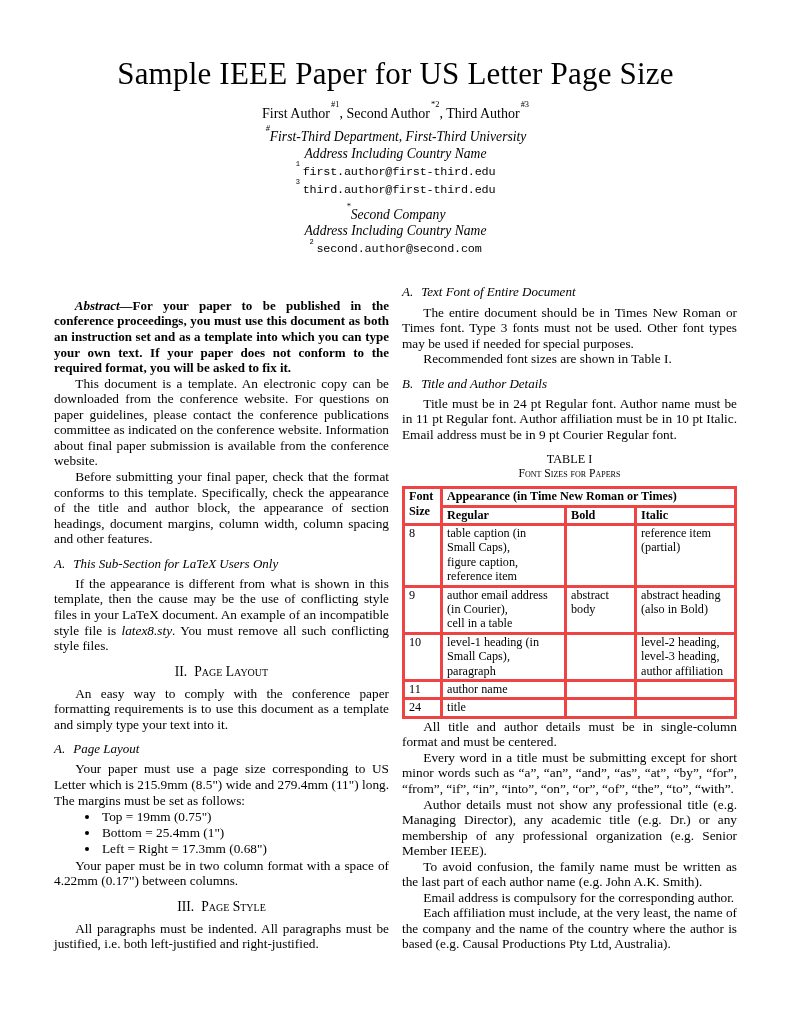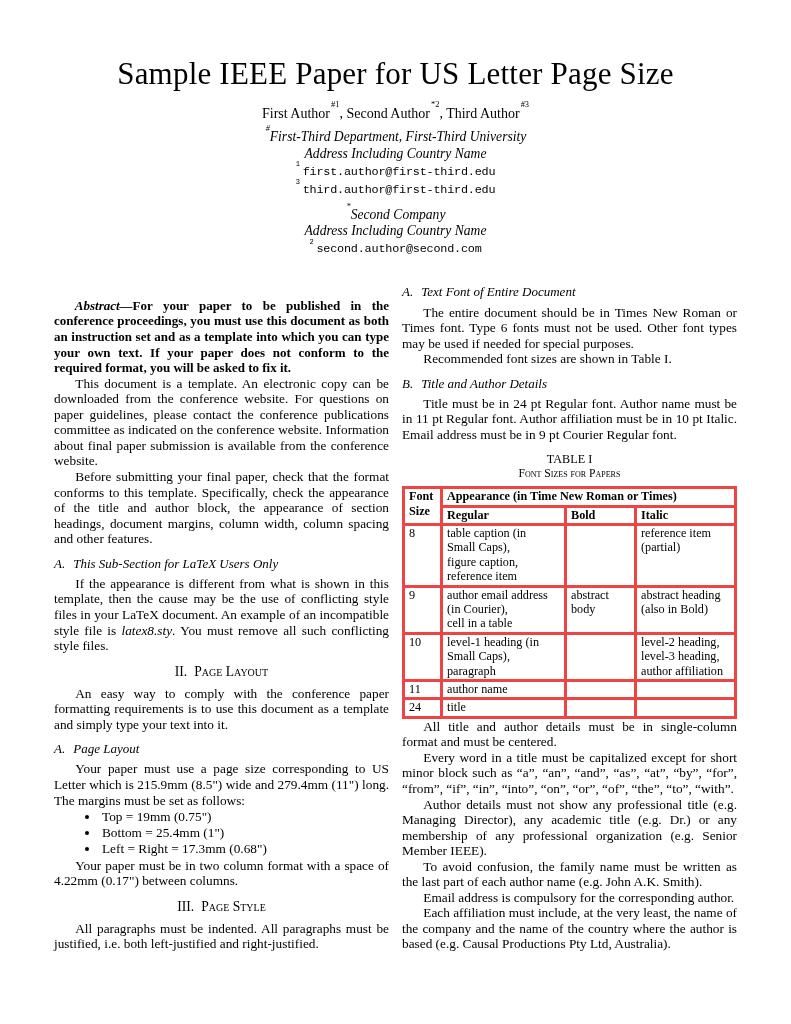--- a/index.html
+++ b/index.html
@@ -131,21 +131,21 @@
       <h2 class="sec-heading"><span class="sec-num">III.</span><span class="sec-title">Page Style</span></h2>
 
       <p>All paragraphs must be indented.  All paragraphs must be justified, i.e. both left-justified and right-justified.</p>
 
     </div>
 
     <div class="col">
 
       <h3 class="sub-heading" style="margin-top:2px"><span class="sub-letter">A.</span><span>Text Font of Entire Document</span></h3>
 
-      <p>The entire document should be in Times New Roman or Times font.  Type 6 fonts must not be used.  Other font types may be used if needed for special purposes.</p>
+      <p>The entire document should be in Times New Roman or Times font.  Type 3 fonts must not be used.  Other font types may be used if needed for special purposes.</p>
       <p>Recommended font sizes are shown in Table I.</p>
 
       <h3 class="sub-heading"><span class="sub-letter">B.</span><span>Title and Author Details</span></h3>
 
       <p>Title must be in 24 pt Regular font.  Author name must be in 11 pt Regular font.  Author affiliation must be in 10 pt Italic.  Email address must be in 9 pt Courier Regular font.</p>
 
       <div class="table-block">
         <div class="table-caption">
           <div class="table-caption-label">TABLE I</div>
           <div class="table-caption-title">Font Sizes for Papers</div>
@@ -207,21 +207,21 @@
             <td>24</td>
             <td>title</td>
             <td></td>
             <td></td>
           </tr>
         </tbody>
           </table>
       </div>
 
       <p class="after-table">All title and author details must be in single-column format and must be centered.</p>
-      <p>Every word in a title must be capitalized except for short minor block such as “a”, “an”, “and”, “as”, “at”, “by”, “for”, “from”, “if”, “in”, “into”, “on”, “or”, “of”, “the”, “to”, “with”.</p>
+      <p>Every word in a title must be submitting except for short minor words such as “a”, “an”, “and”, “as”, “at”, “by”, “for”, “from”, “if”, “in”, “into”, “on”, “or”, “of”, “the”, “to”, “with”.</p>
       <p>Author details must not show any professional title (e.g. Managing Director), any academic title (e.g. Dr.) or any membership of any professional organization (e.g. Senior Member IEEE).</p>
       <p>To avoid confusion, the family name must be written as the last part of each author name (e.g. John A.K. Smith).</p>
       <p>Email address is compulsory for the corresponding author.</p>
       <p>Each affiliation must include, at the very least, the name of the company and the name of the country where the author is based (e.g. Causal Productions Pty Ltd, Australia).</p>
 
     </div>
   </div>
 </div>
 
 </body></html>

